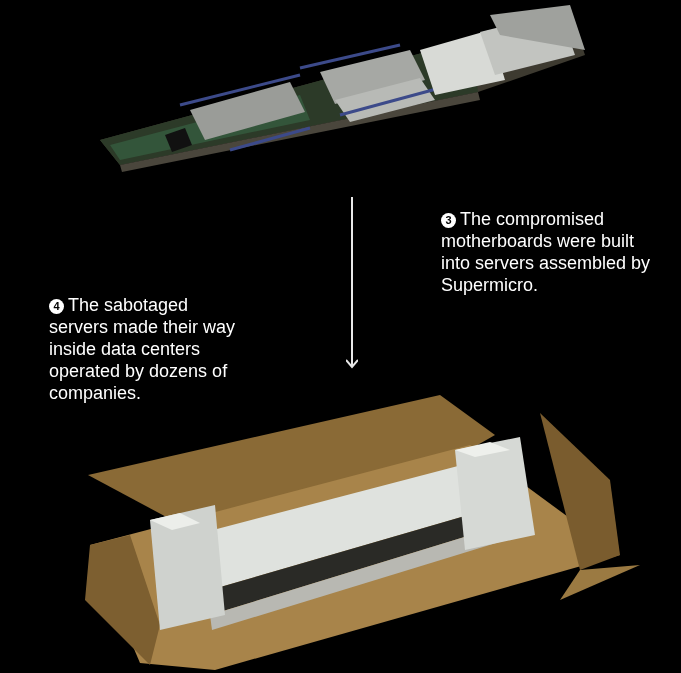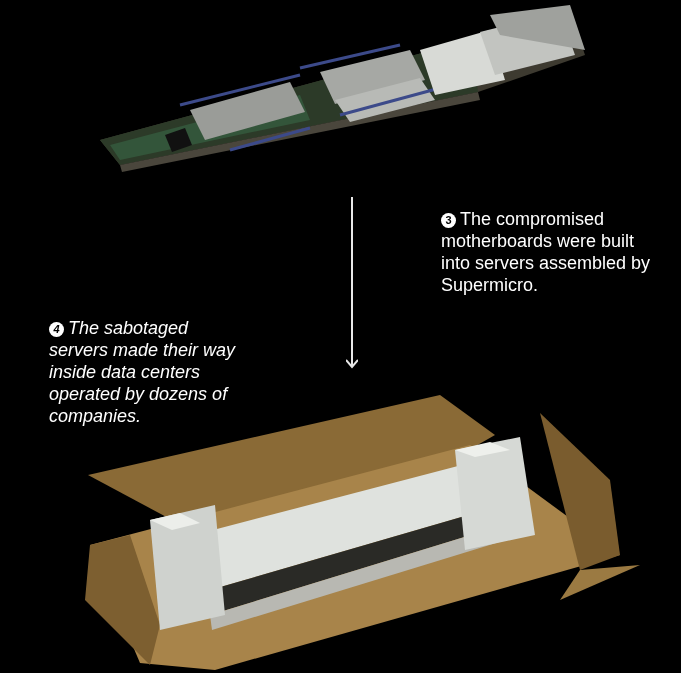--- a/index.html
+++ b/index.html
@@ -1,20 +1,20 @@
 <!DOCTYPE html>
 <html><head>
 <meta charset="utf-8">
 <style>
   html,body{margin:0;padding:0;background:#000;}
   body{width:681px;height:673px;position:relative;overflow:hidden;font-family:"Liberation Sans",sans-serif;color:#fff;}
   .caption{position:absolute;font-size:18px;line-height:22px;color:#fff;letter-spacing:0;}
   .caption .num{display:inline-block;width:15px;height:15px;border-radius:50%;background:#fff;color:#000;font-size:11px;line-height:15px;text-align:center;font-weight:bold;vertical-align:1px;margin-right:4px;}
   #cap3{left:441px;top:160px;width:220px;margin-top:48px;}
-  #cap4{left:49px;top:317px;width:200px;font-style:italic;}
+  #cap4{left:49px;top:294px;width:200px;}
   .arrow{position:absolute;left:346px;top:197px;}
   .server{position:absolute;left:0;top:0;}
   .box{position:absolute;left:0;top:395px;}
 </style>
 </head>
 <body>
 
 <svg class="server" width="681" height="200" viewBox="0 0 681 200">
 
   <polygon points="100,140 470,40 570,10 585,55 478,92 120,165" fill="#3d3a30"></polygon>

